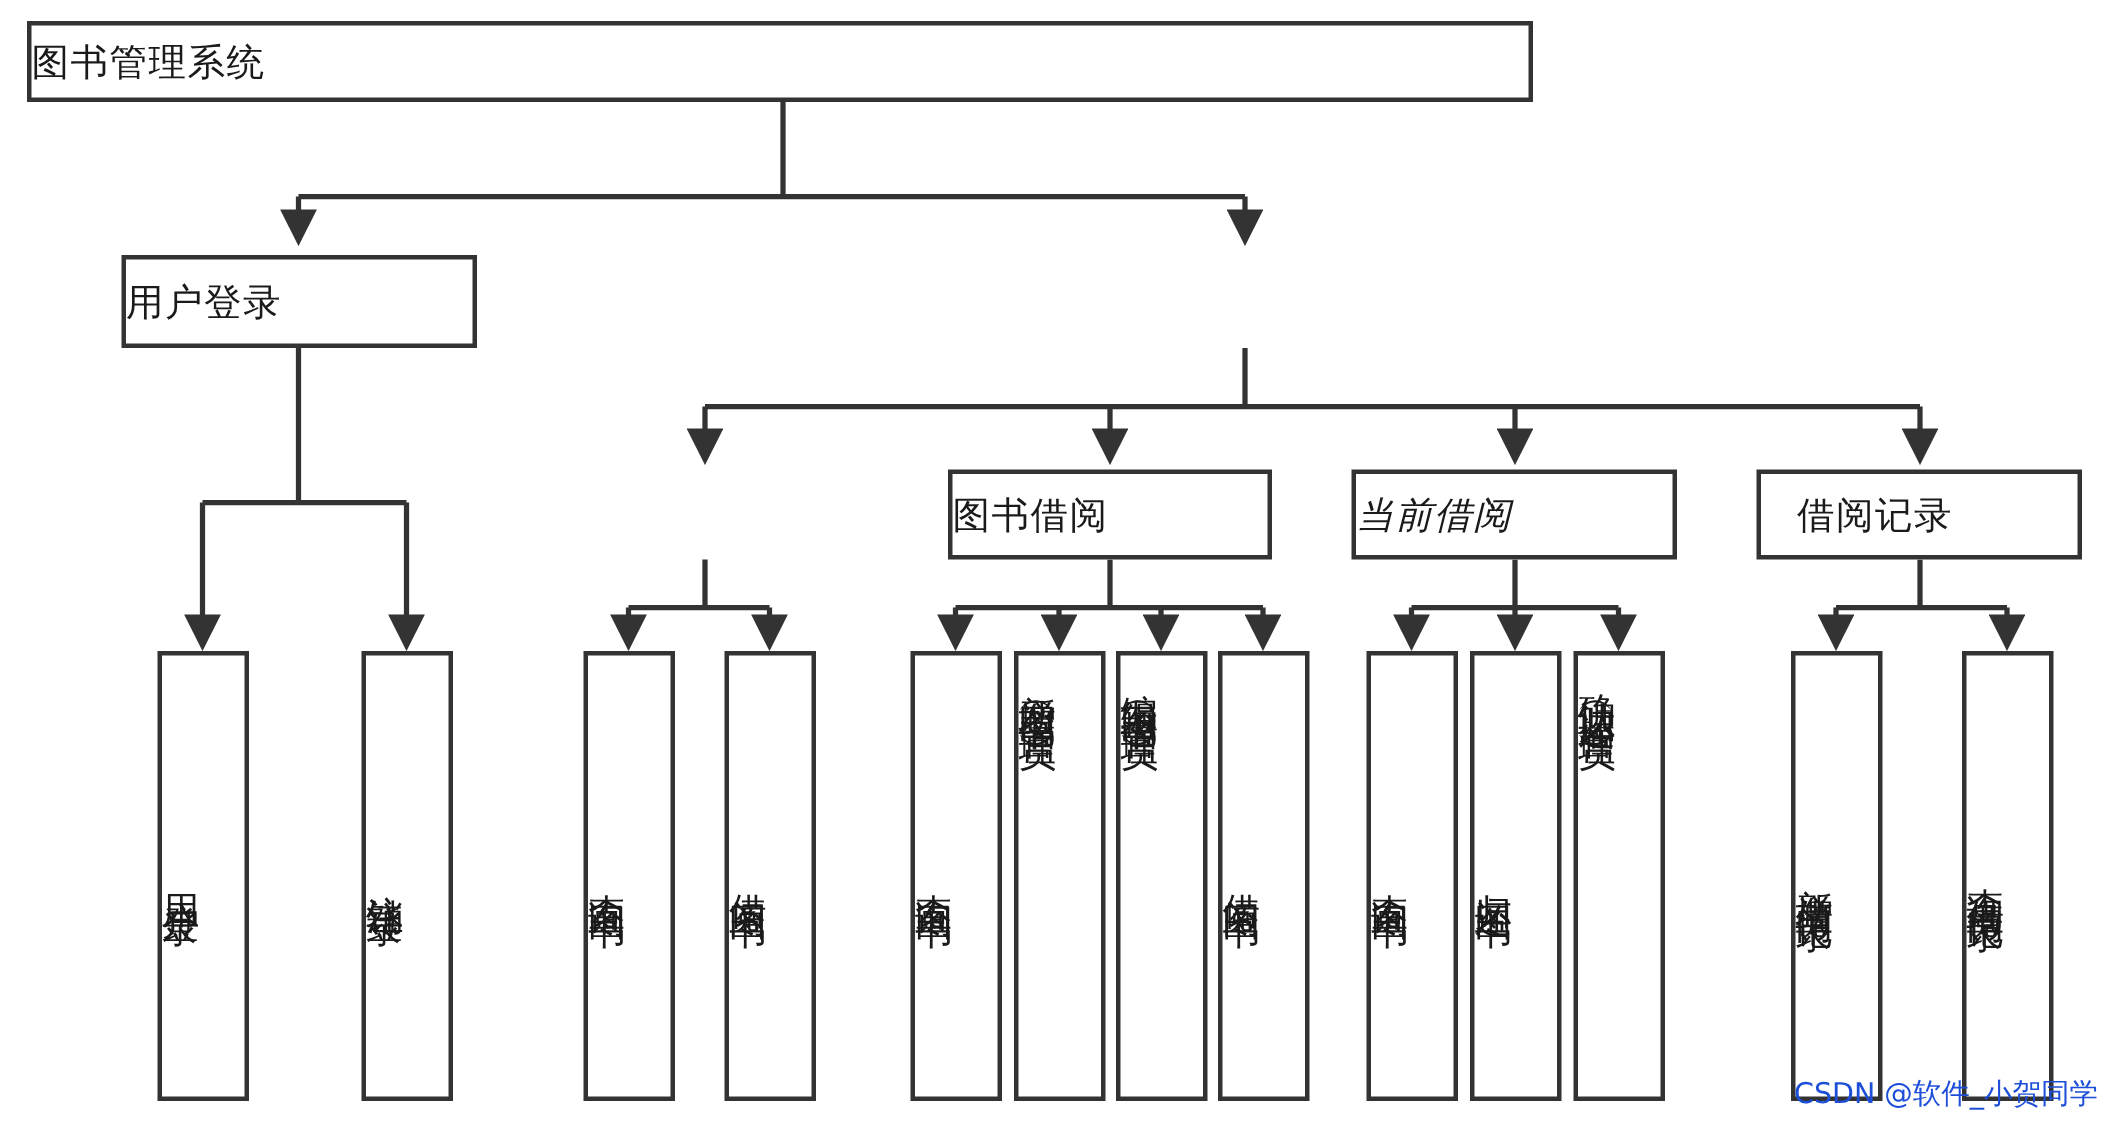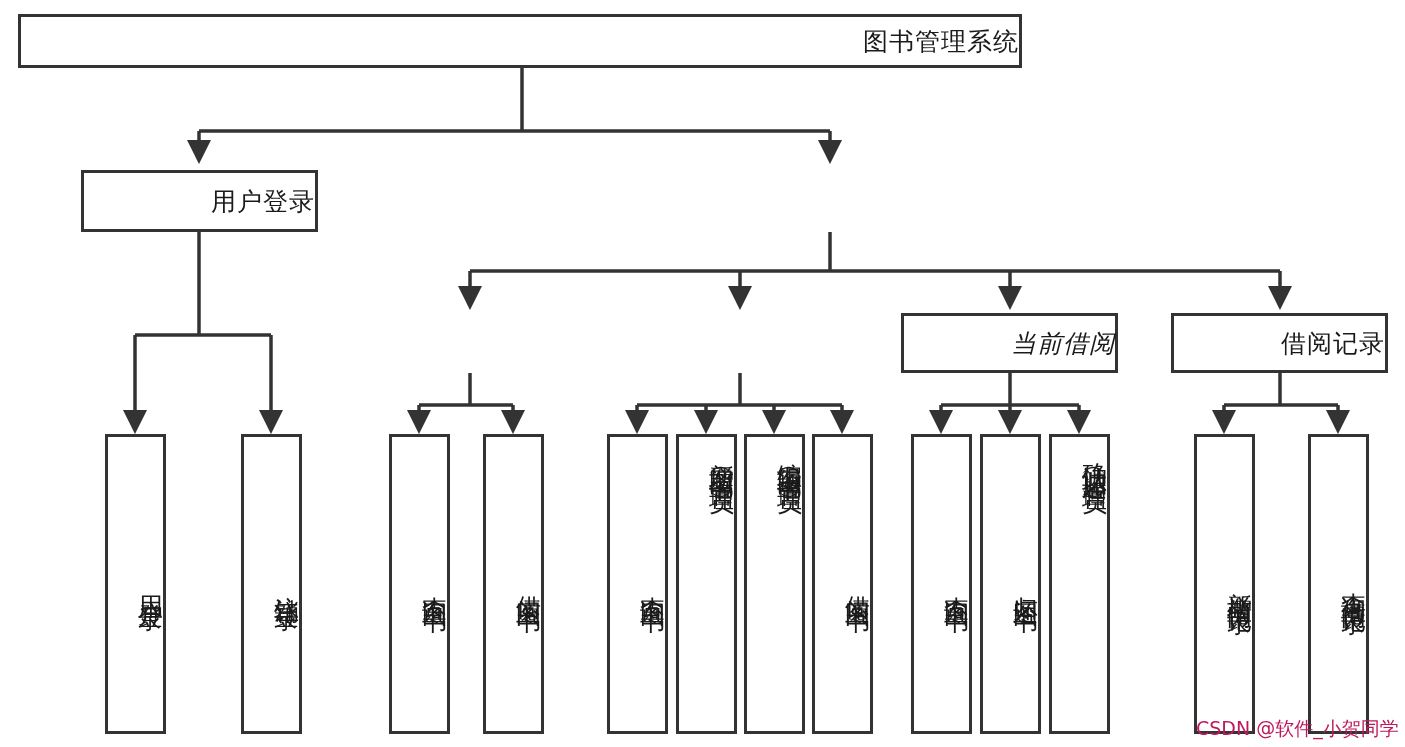--- a/index.html
+++ b/index.html
@@ -26,21 +26,21 @@
     height: 747px;
     pointer-events: none;
   }
   .node {
     position: absolute;
     box-sizing: border-box;
     background: #ffffff;
     border: 3px solid #333333;
     display: flex;
     align-items: center;
-    justify-content: flex-end;
+    justify-content: flex-start;
     color: #000000;
     z-index: 2;
   }
   .node .label {
     display: block;
     text-align: center;
     line-height: 1.08;
     color: #1a1a1a;
   }
   .node.horizontal .label {
@@ -61,21 +61,21 @@
   }
   .node.vertical.short {
     align-items: center;
     padding-top: 0;
   }
   #watermark {
     position: absolute;
     left: 1196px;
     top: 716px;
     font-size: 19px;
-    color: #be185d;
+    color: #1d4ed8;
     white-space: nowrap;
     z-index: 3;
     font-family: "DejaVu Sans", "Liberation Sans", sans-serif;
   }
 </style>
 </head>
 <body>
 
 <div id="diagram-root">
 
@@ -130,24 +130,27 @@
   </svg>
 
   <div class="node horizontal" style="left:18px; top:14px; width:1004px; height:54px;">
     <span class="label">图书管理系统</span>
   </div>
 
   <div class="node horizontal" style="left:81px; top:170px; width:237px; height:62px;">
     <span class="label">用户登录</span>
   </div>
 
+  <div class="node horizontal" style="left:632px; top:313px; width:216px; height:60px;">
+    <span class="label">图书借阅</span>
+  </div>
   <div class="node horizontal" style="left:901px; top:313px; width:217px; height:60px;font-style:italic;">
     <span class="label">当前借阅</span>
   </div>
-  <div class="node horizontal" style="left:1171px; top:313px; width:217px; height:60px;">
+  <div class="node horizontal" style="left:1171px; top:313px; width:217px; height:60px;padding-left:24px;">
     <span class="label">借阅记录</span>
   </div>
 
   <div class="node vertical short" style="left:105px; top:434px; width:61px; height:300px;">
     <span class="label">用户登录</span>
   </div>
   <div class="node vertical short" style="left:241px; top:434px; width:61px; height:300px;">
     <span class="label">注销登录</span>
   </div>
 

